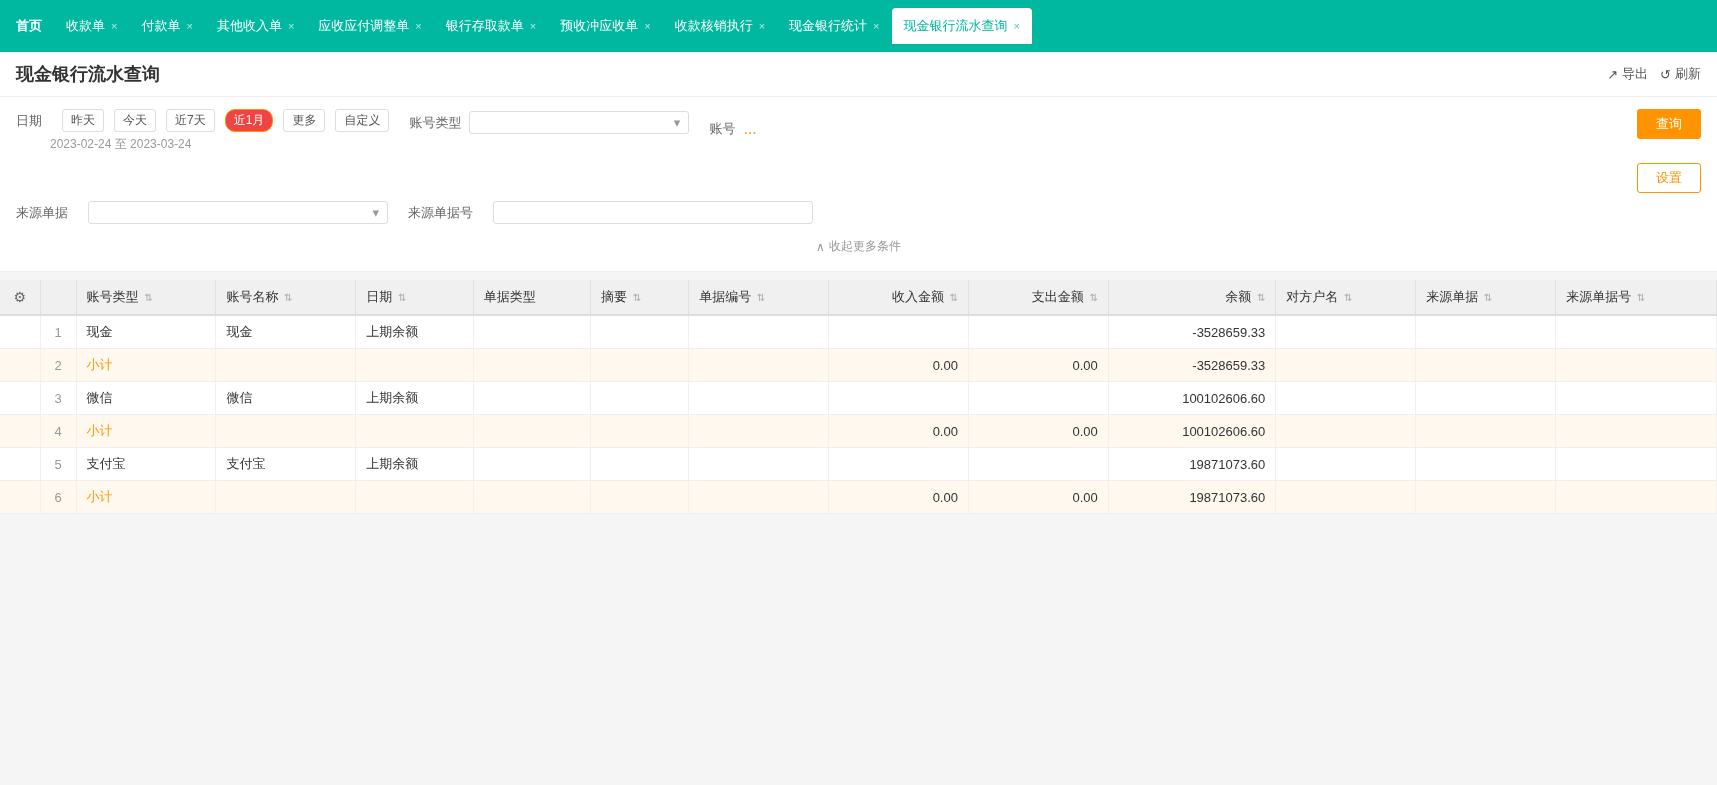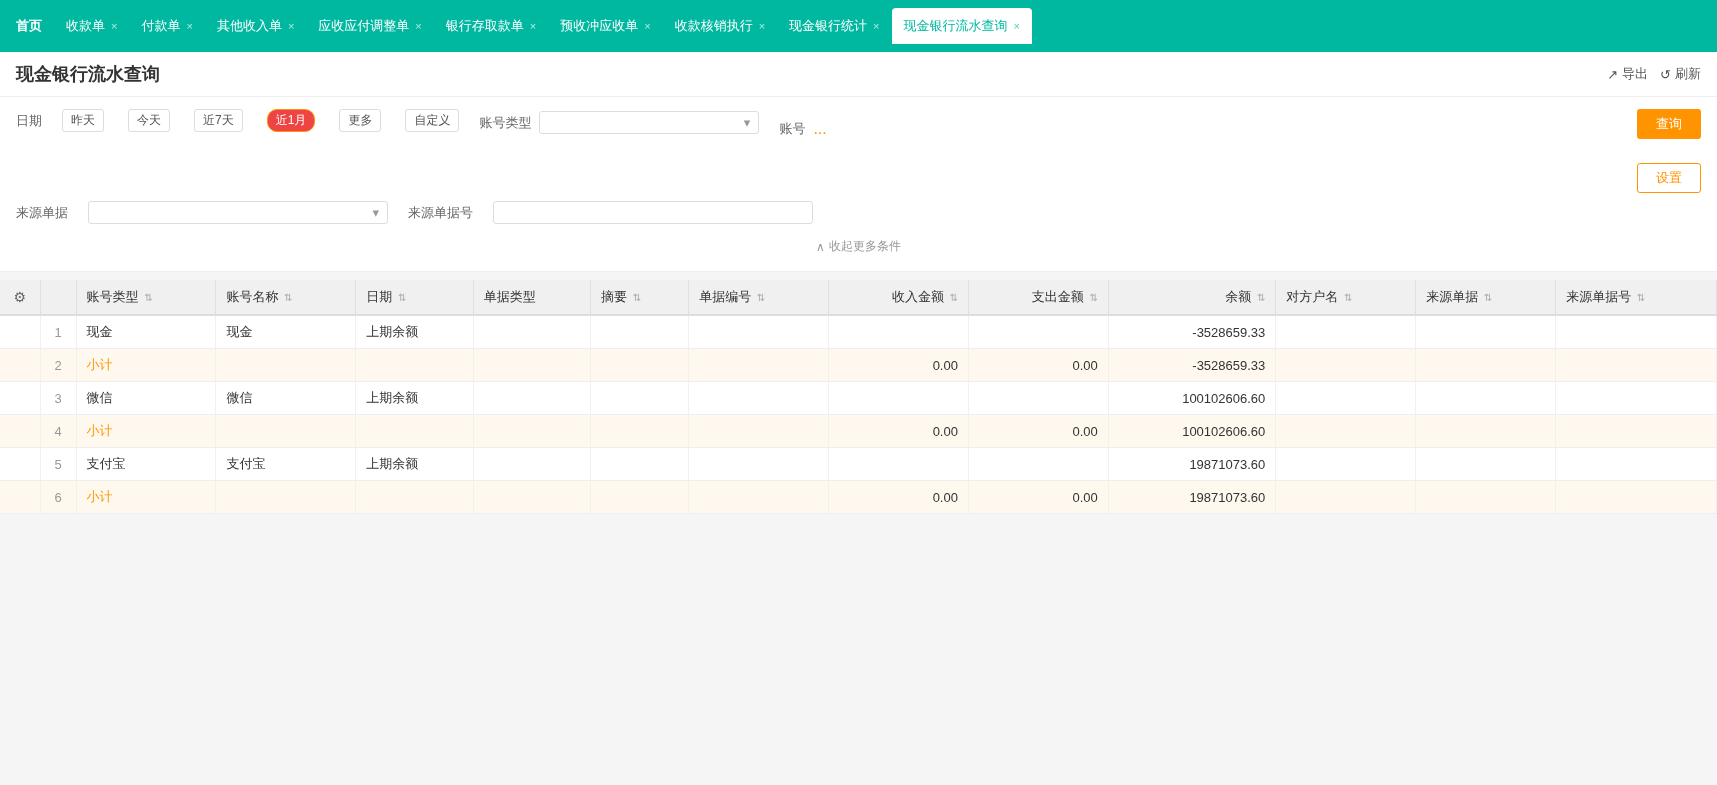--- a/index.html
+++ b/index.html
@@ -83,21 +83,21 @@
       margin-bottom: 10px;
     }
     .filter-label {
       color: #666;
       font-size: 13px;
       white-space: nowrap;
     }
     .date-options {
       display: flex;
       align-items: center;
-      gap: 24px;
+      gap: 10px;
     }
     .date-btn {
       padding: 2px 8px;
       border: 1px solid #ddd;
       border-radius: 3px;
       background: #fff;
       font-size: 12px;
       cursor: pointer;
       color: #555;
     }
@@ -304,20 +304,23 @@
         <span class="filter-label">日期</span>
         <div class="date-options">
           <button class="date-btn">昨天</button>
           <button class="date-btn">今天</button>
           <button class="date-btn">近7天</button>
           <button class="date-btn active">近1月</button>
           <button class="date-btn">更多</button>
           <button class="date-btn">自定义</button>
         </div>
       </div>
+      <div style="padding-left:30px;">
+        <span class="date-range">2023-02-24 至 2023-03-24</span>
+      </div>
     </div>
 
     <div style="display:flex; align-items:center; gap:8px; margin-top:2px;">
       <span class="filter-label">账号类型</span>
       <div class="filter-select" style="min-width:220px;">
         <span>&nbsp;</span>
         <span>▾</span>
       </div>
     </div>
 

